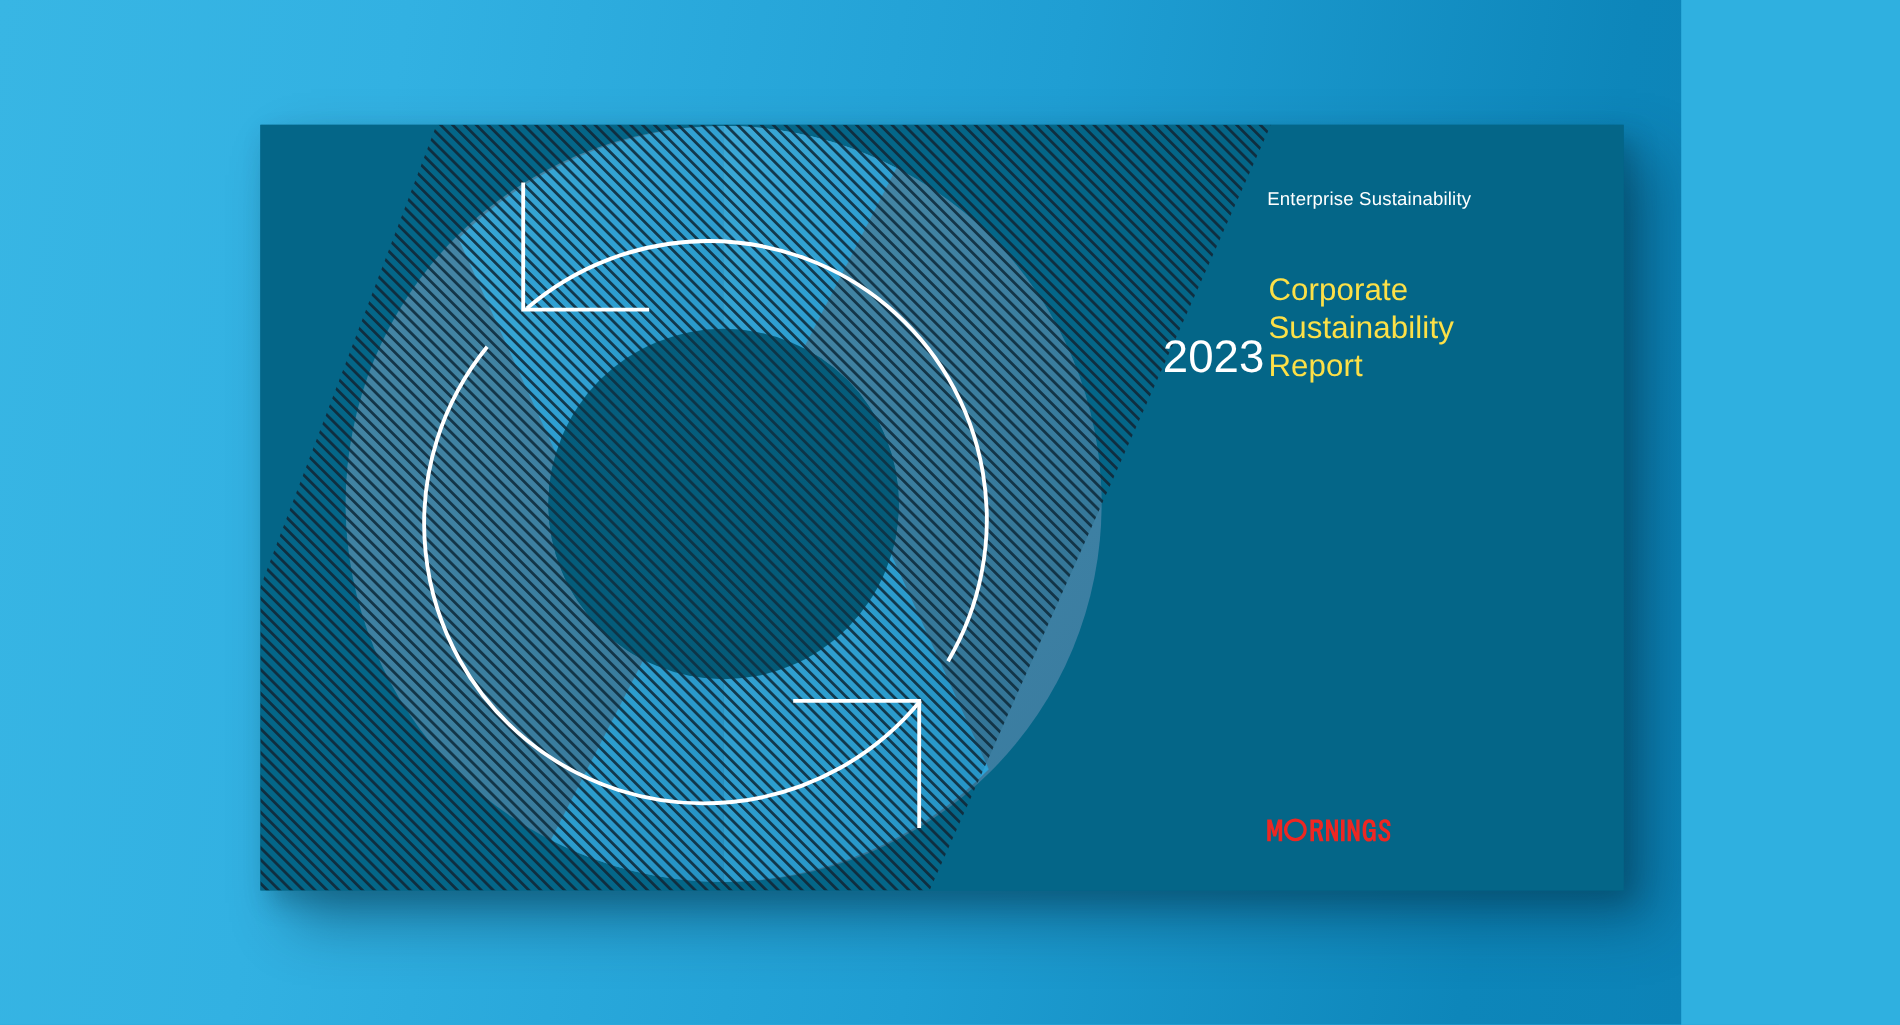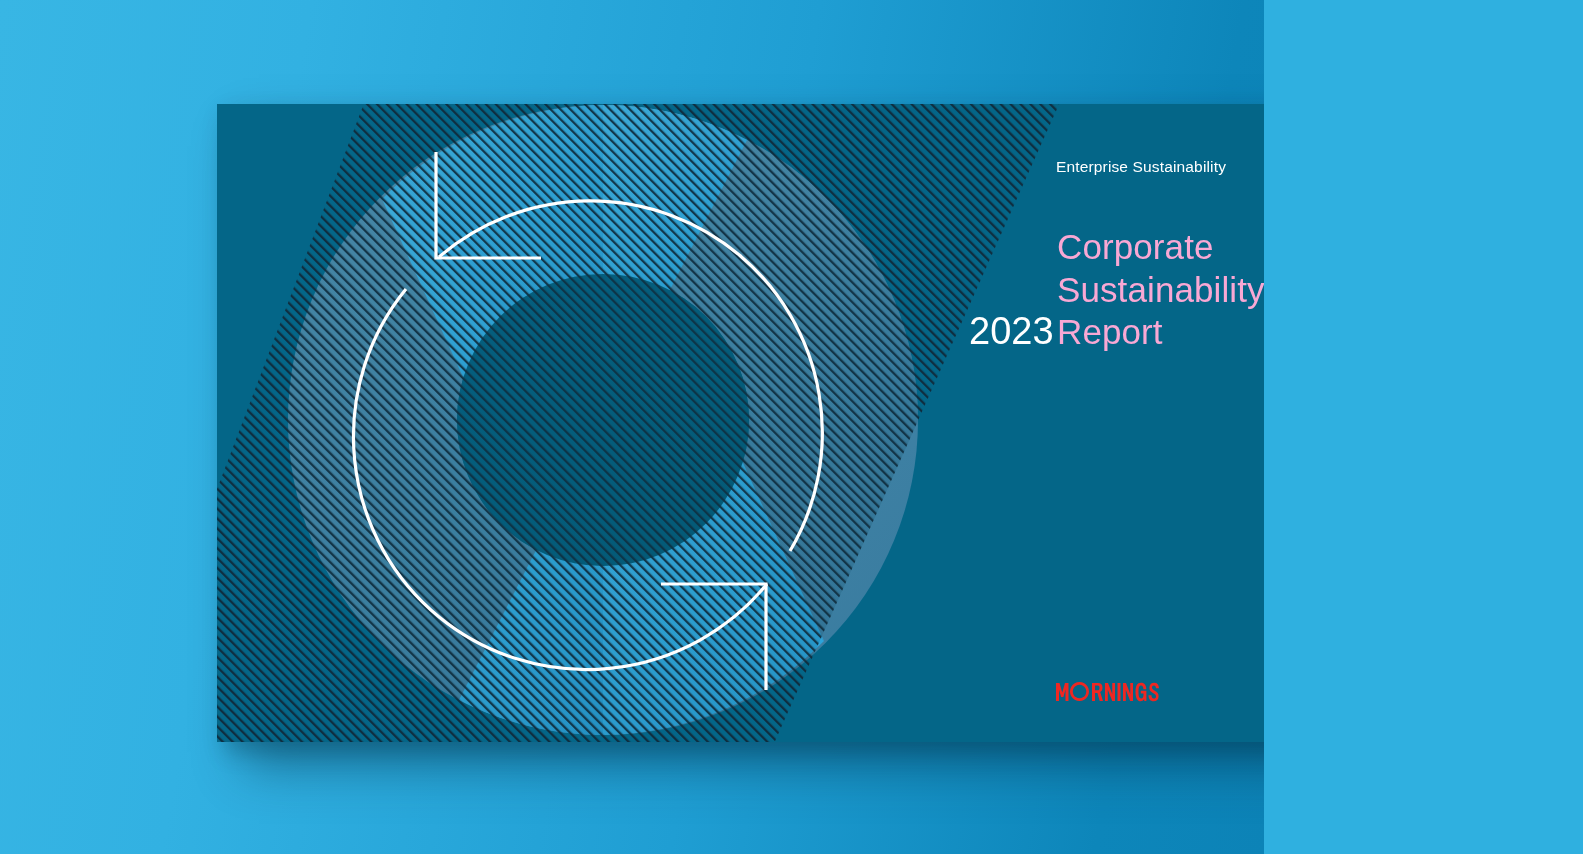--- a/index.html
+++ b/index.html
@@ -10,21 +10,21 @@
   }
   body {
     width: 1583px;
     height: 854px;
     overflow: hidden;
     font-family: "Liberation Sans", sans-serif;
   }
 
   #stage {
     position: relative;
-    width: 1264px;
+    width: 1401px;
     height: 854px;
     background: linear-gradient(100deg, #38b6e4 0%, #32b1e2 22%, #1f9ed3 58%, #0d86ba 88%, #0c83b7 100%);
     overflow: hidden;
   }
 
   
   #cover-shadow {
     position: absolute;
     left: 217px;
     top: 104px;
@@ -70,22 +70,22 @@
   #year {
     color: #ffffff;
     font-size: 38px;
     font-weight: 300;
     line-height: 1;
     width: 88px;
     padding-bottom: 4px;
     letter-spacing: 0px;
   }
   #title {
-    color: #f9a8d4;
-    font-size: 35px;
+    color: #fde047;
+    font-size: 26px;
     font-weight: 300;
     line-height: 1.22;
     letter-spacing: 0.1px;
     white-space: pre-line;
   }
 
   
   #logo {
     position: absolute;
     left: 838px;

